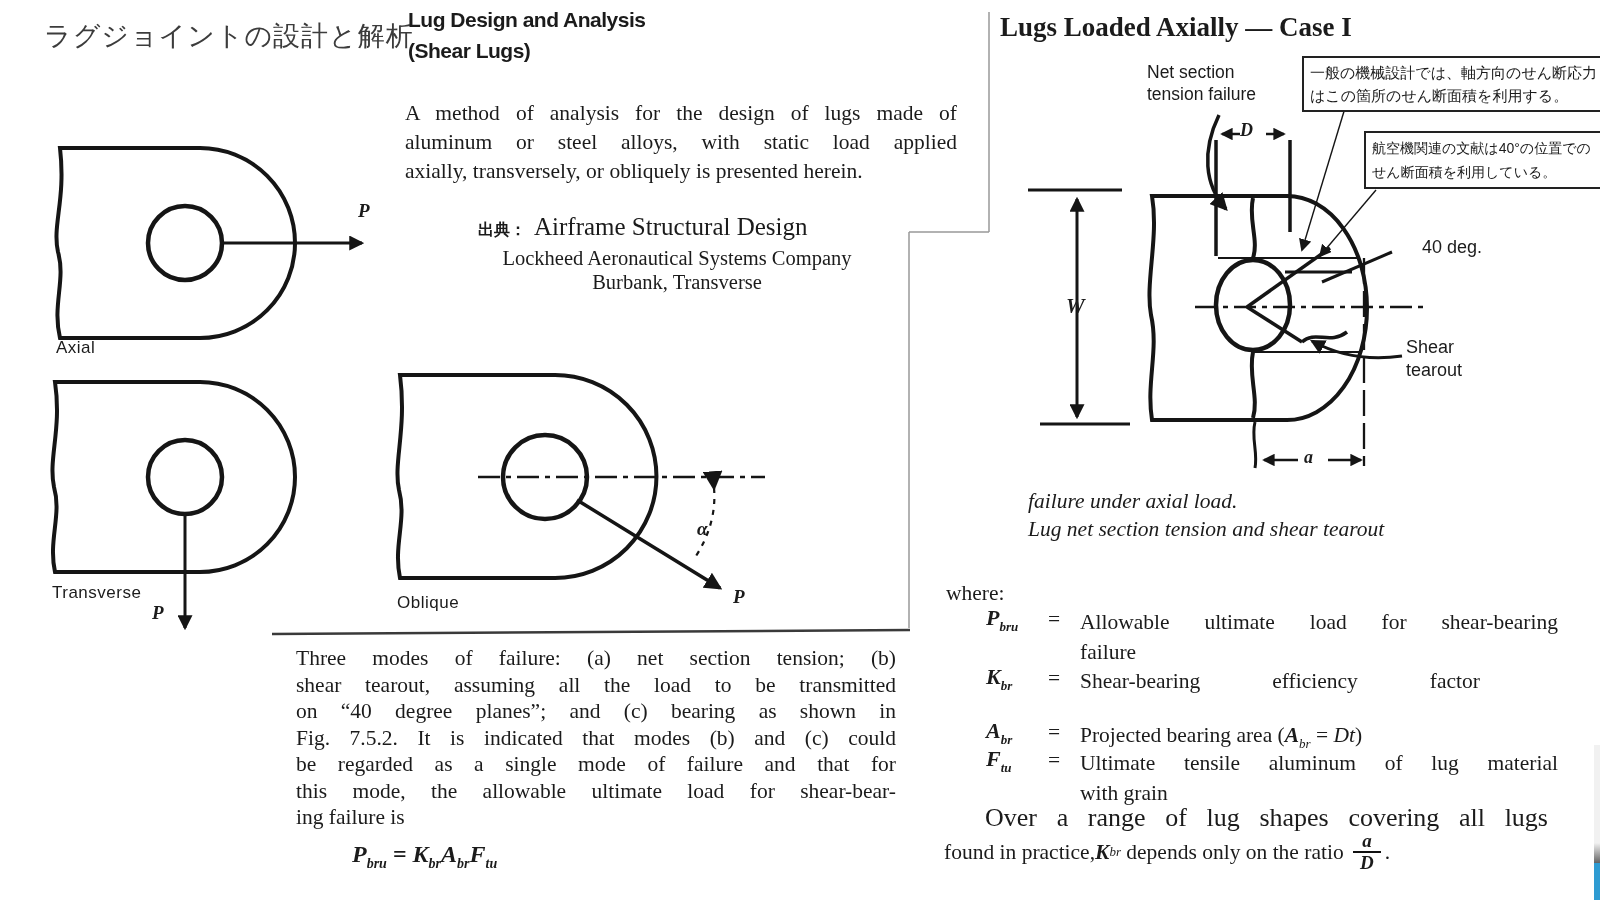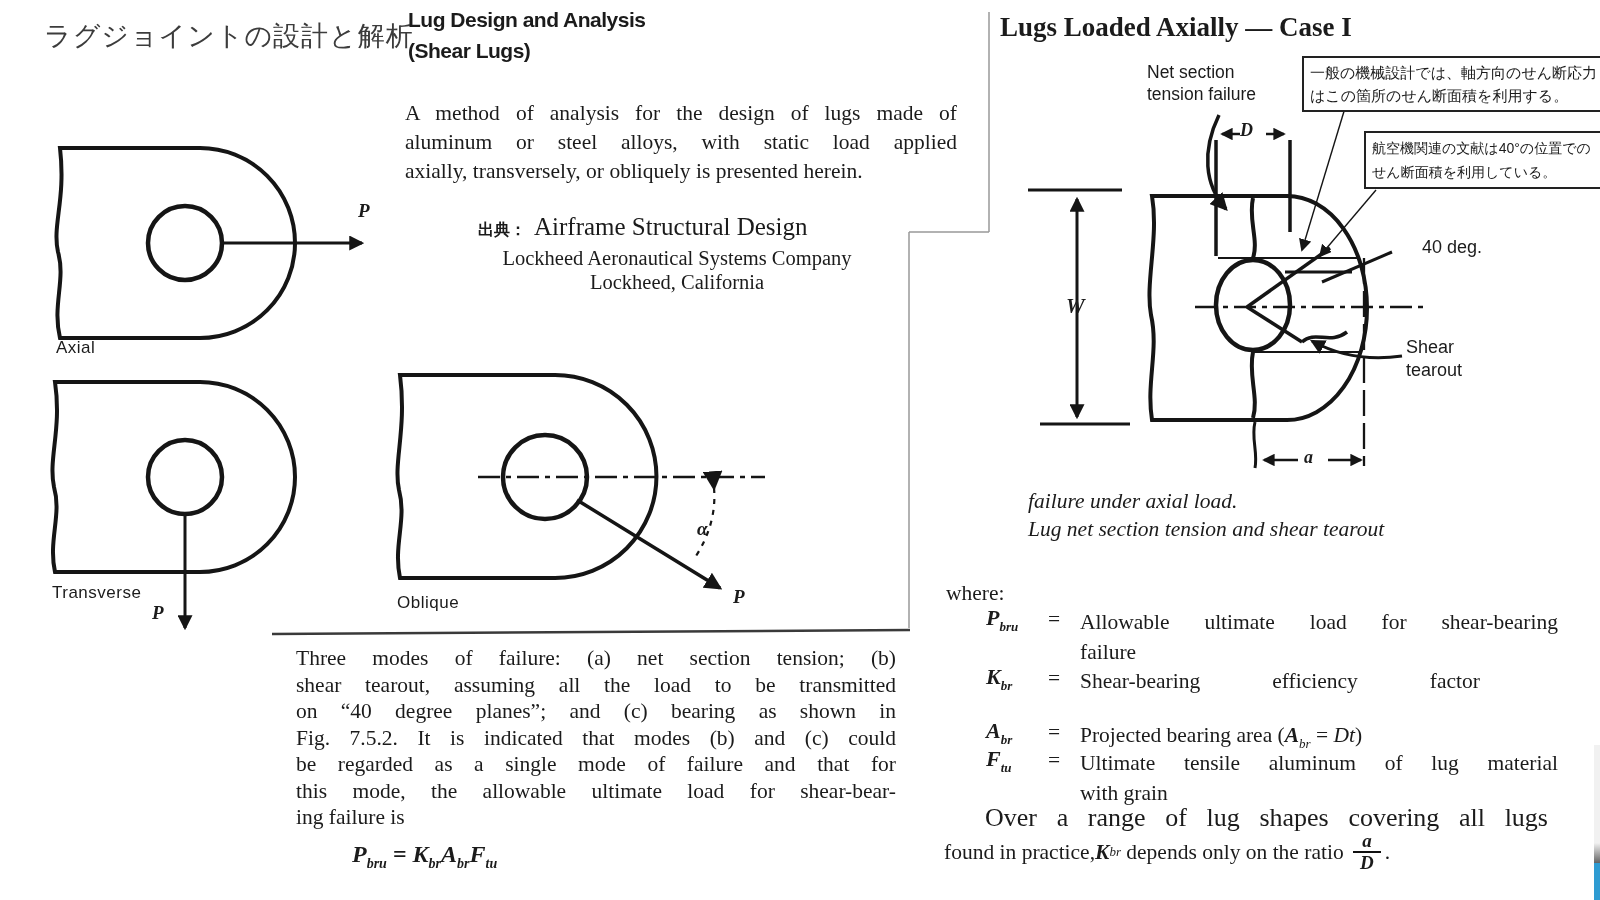--- a/index.html
+++ b/index.html
@@ -153,21 +153,21 @@
     <div class="jline">A method of analysis for the design of lugs made of</div>
     <div class="jline">aluminum or steel alloys, with static load applied</div>
     <div class="jline">axially, transversely, or obliquely is presented herein.</div>
   </div>
 
 <div class="abs serif source-row">
   <span class="jp source-label">出典：</span>
   <span class="source-title">Airframe Structural Design</span>
 </div>
 <div class="abs serif source-company">Lockheed Aeronautical Systems Company</div>
-<div class="abs serif source-city">Lockheed, California</div>
+<div class="abs serif source-city">Burbank, Transverse</div>
 
 <div class="abs sans diag-label" style="left:56px;top:338px;">Axial</div>
 <div class="abs serif p-label" style="left:358px;top:200px;">P</div>
 <div class="abs sans diag-label" style="left:52px;top:583px;">Transverse</div>
 <div class="abs serif p-label" style="left:152px;top:602px;">P</div>
 <div class="abs sans diag-label" style="left:397px;top:593px;">Oblique</div>
 <div class="abs serif p-label" style="left:733px;top:586px;">P</div>
 <div class="abs serif dim-label" style="left:697px;top:518px;font-size:19px;">α</div>
 
 <div class="abs serif failure-par">

